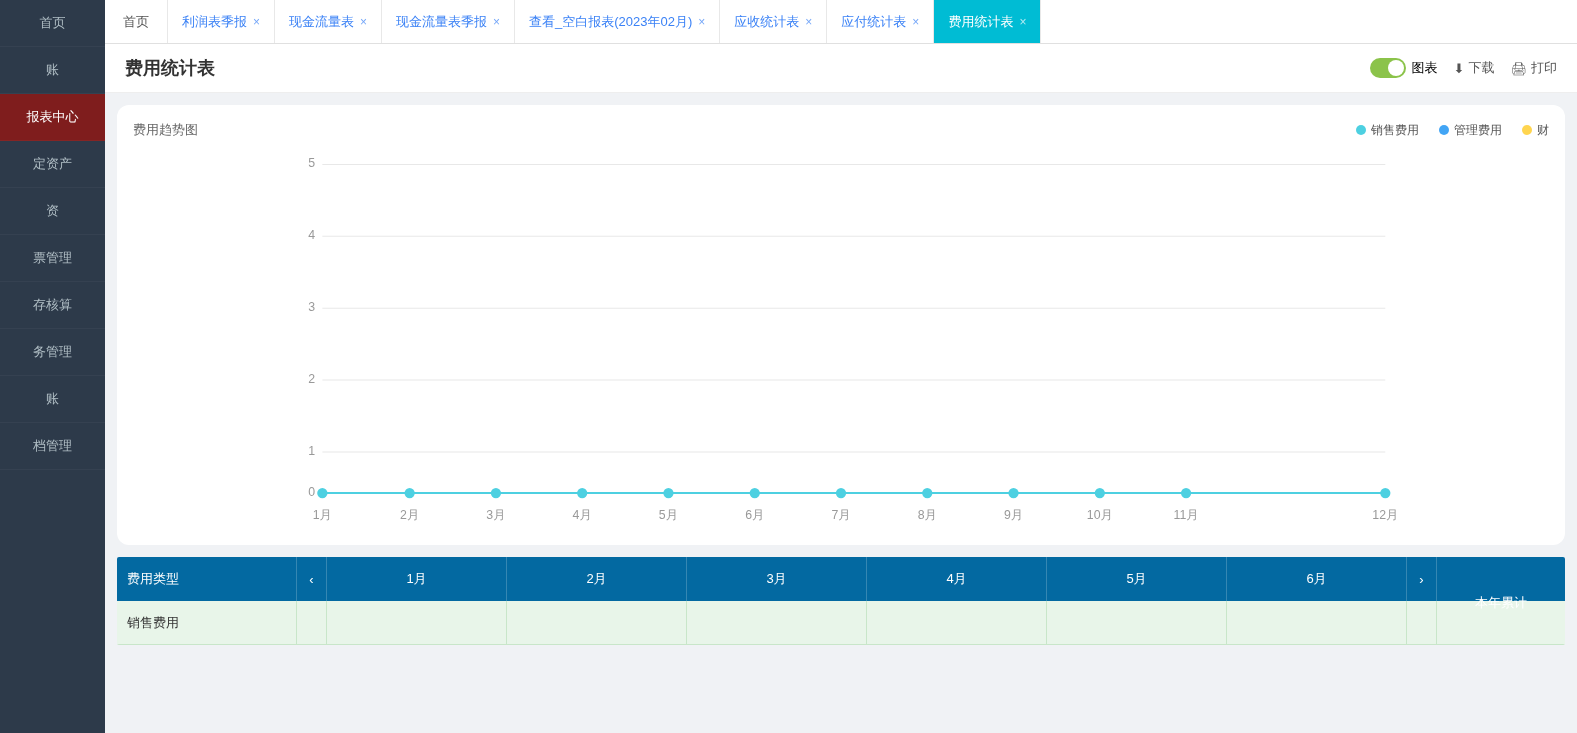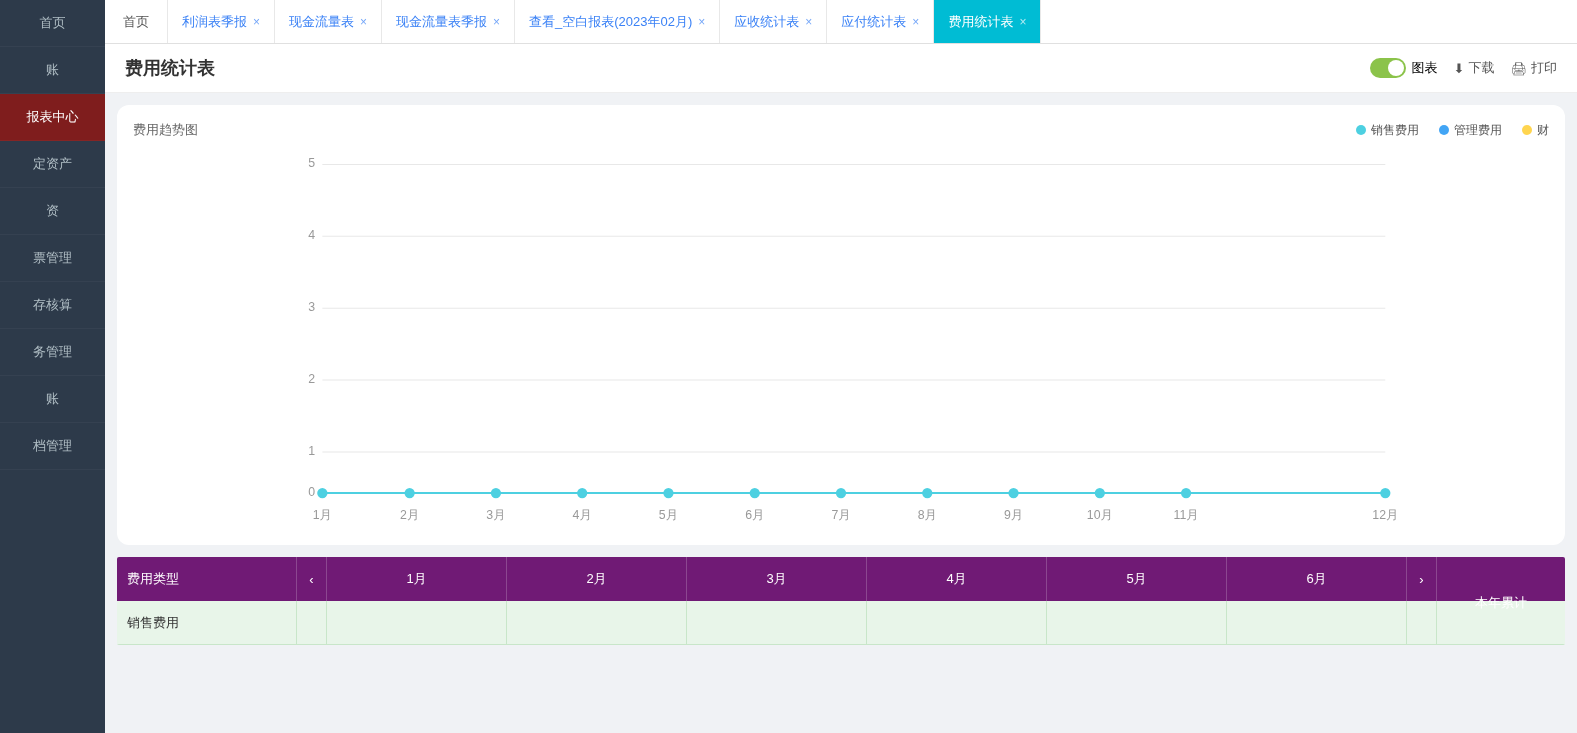--- a/index.html
+++ b/index.html
@@ -193,21 +193,21 @@
     }
 
     
     .table-section {
       margin: 0 12px 12px 12px;
       border-radius: 2px;
       overflow: hidden;
       flex-shrink: 0;
     }
     .table-header-row {
-      background: #701a75;
+      background: #0369a1;
       display: flex;
       align-items: center;
       height: 44px;
       color: #fff;
       font-size: 13px;
     }
     .th-cell {
       padding: 0 10px;
       flex-shrink: 0;
       display: flex;

